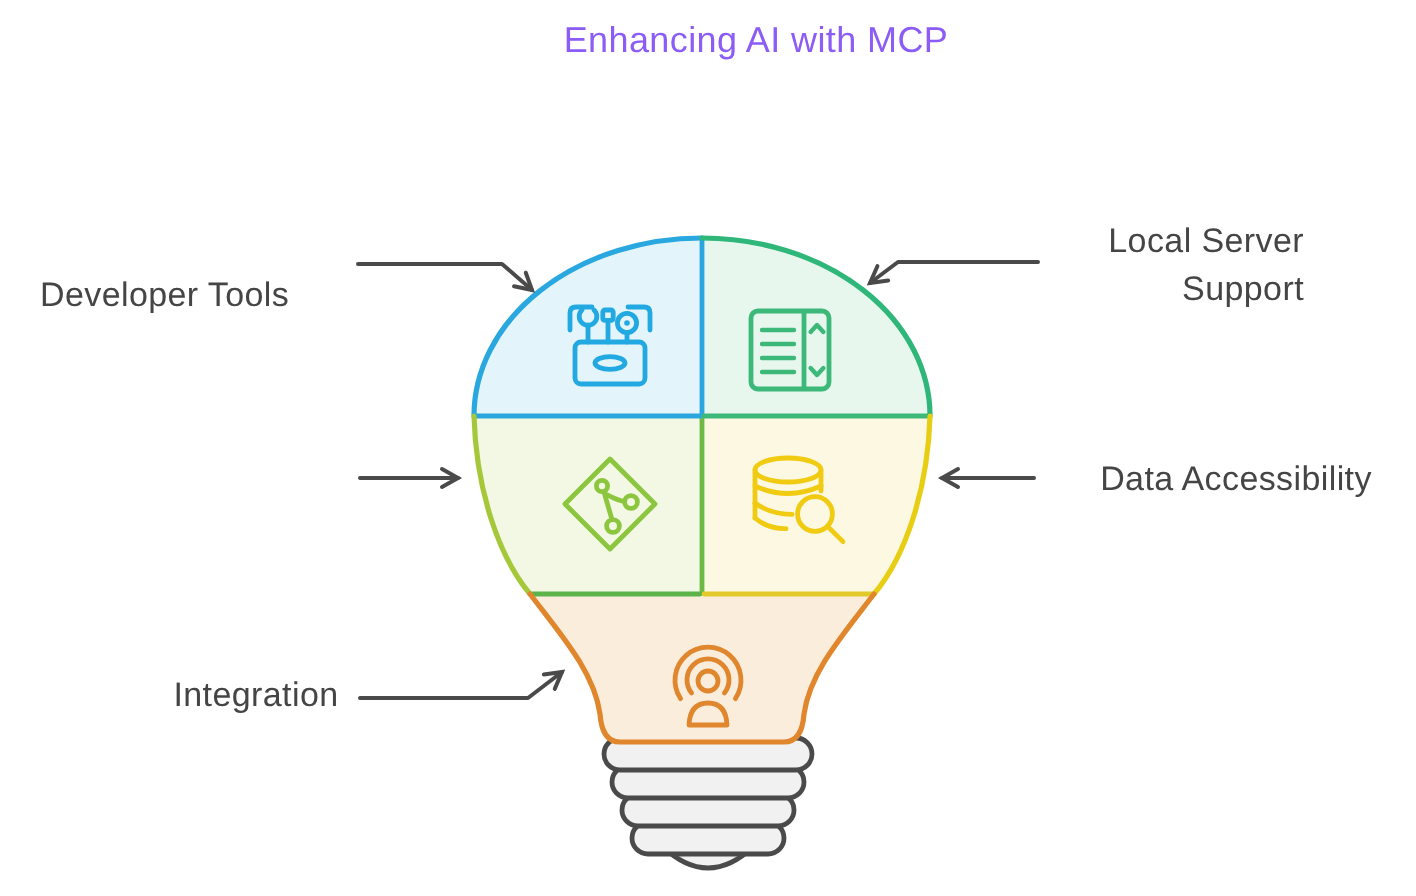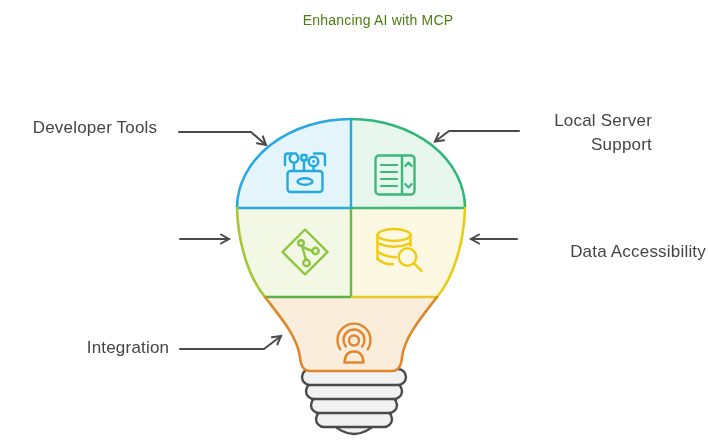--- a/index.html
+++ b/index.html
@@ -2,30 +2,30 @@
 <html><head>
 <meta charset="utf-8">
 <style>
   html,body{margin:0;padding:0;background:#ffffff;}
   .stage{
     position:relative;width:708px;height:448px;background:#ffffff;overflow:hidden;
     font-family:"Liberation Sans",sans-serif;
   }
   .title{
     position:absolute;left:0;right:0;top:9px;text-align:center;
-    font-size:14px;line-height:22px;font-weight:500;color:#4d7c0f;letter-spacing:.2px;padding-left:48px;
+    font-size:18px;line-height:22px;font-weight:500;color:#8b5cf6;letter-spacing:.2px;padding-left:48px;
   }
   .lbl{
     position:absolute;font-size:17px;line-height:24px;color:#454545;letter-spacing:.2px;
     white-space:normal;
   }
-  .lbl.dev{left:20px;top:116px;width:150px;text-align:center;}
+  .lbl.dev{left:20px;top:136px;width:150px;text-align:left;}
   .lbl.lss{left:530px;top:109px;width:122px;text-align:right;}
   .lbl.osr{left:28px;top:216px;width:139px;text-align:right;line-height:25px;}
-  .lbl.dac{left:530px;top:228px;width:176px;text-align:right;margin-top:12px;}
+  .lbl.dac{left:530px;top:228px;width:176px;text-align:center;}
   .lbl.intg{left:68px;top:336px;width:120px;text-align:center;}
   svg{position:absolute;left:0;top:0;}
 </style>
 </head>
 <body>
 
 <div class="stage">
 
   <div class="title">Enhancing AI with MCP</div>
 

